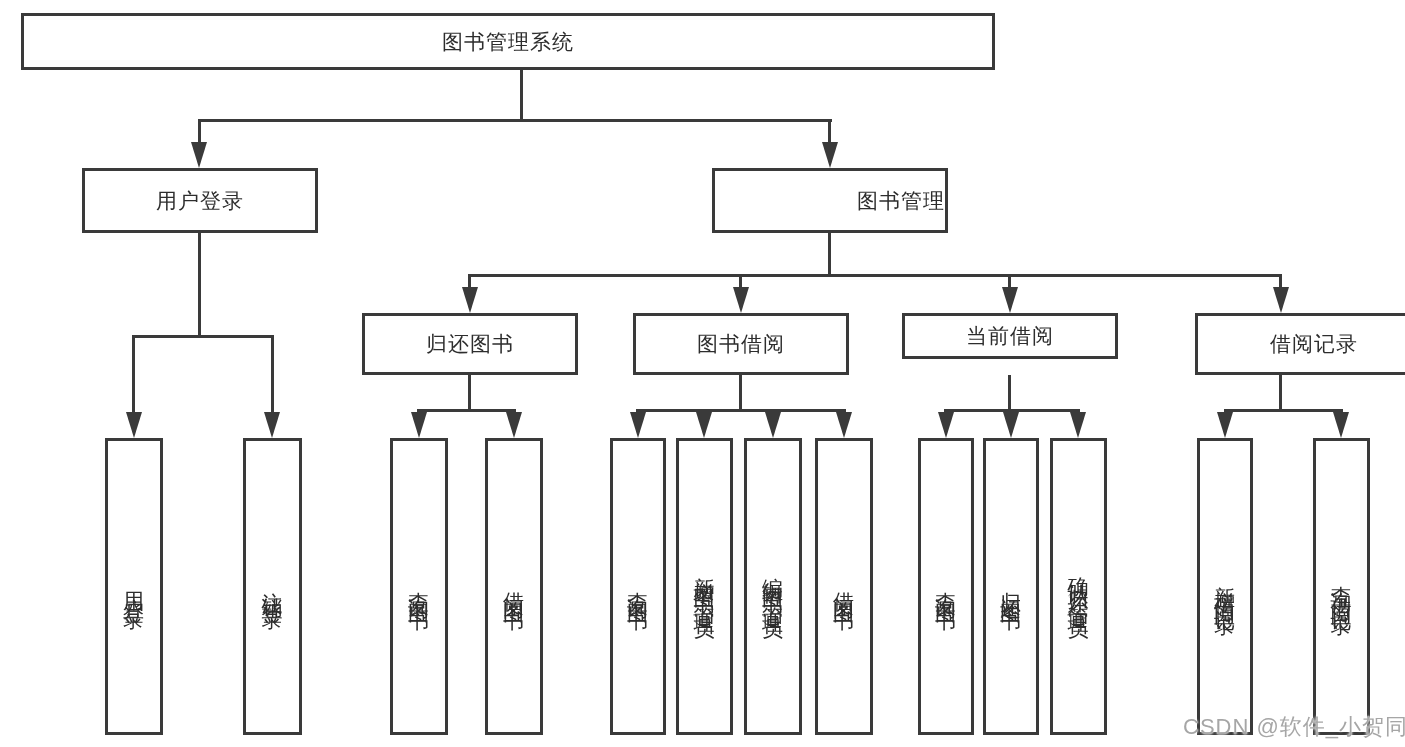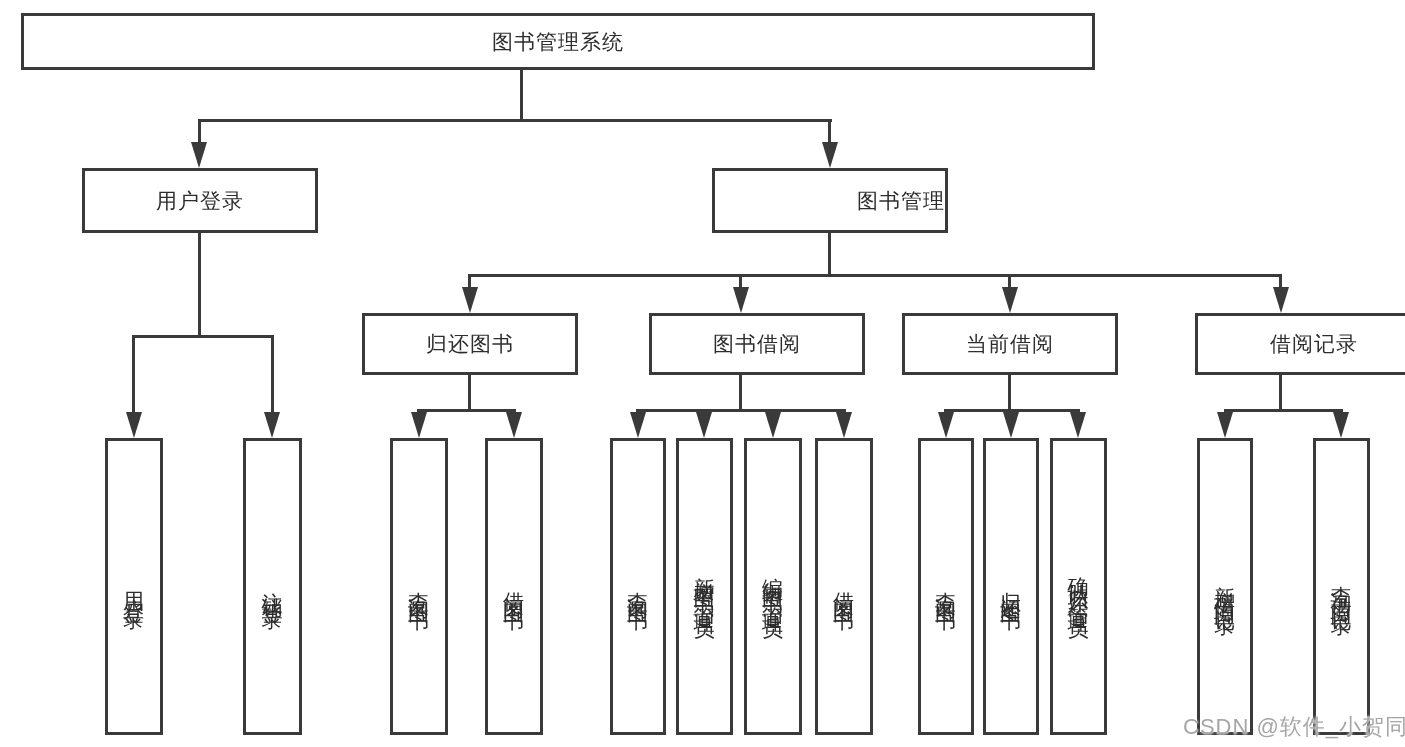--- a/index.html
+++ b/index.html
@@ -33,21 +33,21 @@
   .watermark{
     position:absolute;left:1183px;top:712px;font-size:22px;letter-spacing:1px;
     color:var(--wm);text-shadow:0 0 3px #fff,0 0 2px #fff;z-index:5;white-space:nowrap;
   }
 </style>
 </head>
 <body>
 
 <div id="stage">
 
-  <div class="box" style="left:21px;top:13px;width:1074px;height:57px;">
+  <div class="box" style="left:21px;top:13px;width:974px;height:57px;">
     <span>图书管理系统</span>
   </div>
 
   <div class="vline" style="left:520px;top:70px;width:3px;height:50px;"></div>
   <div class="hline" style="left:198px;top:119px;width:634px;height:3px;"></div>
   <div class="vline" style="left:198px;top:119px;width:3px;height:32px;"></div>
   <div class="vline" style="left:828px;top:119px;width:3px;height:32px;"></div>
   <div class="arrow" style="left:191px;top:142px;"></div>
   <div class="arrow" style="left:822px;top:142px;"></div>
 
@@ -72,24 +72,24 @@
   <div class="vline" style="left:1008px;top:274px;width:3px;height:18px;"></div>
   <div class="vline" style="left:1279px;top:274px;width:3px;height:18px;"></div>
   <div class="arrow" style="left:462px;top:287px;"></div>
   <div class="arrow" style="left:733px;top:287px;"></div>
   <div class="arrow" style="left:1002px;top:287px;"></div>
   <div class="arrow" style="left:1273px;top:287px;"></div>
 
   <div class="box" style="left:362px;top:313px;width:216px;height:62px;">
     <span>归还图书</span>
   </div>
-  <div class="box" style="left:649px;top:313px;width:216px;height:62px;">
+  <div class="box" style="left:633px;top:313px;width:216px;height:62px;">
     <span>图书借阅</span>
   </div>
-  <div class="box" style="left:902px;top:313px;width:216px;height:62px;">
+  <div class="box" style="left:902px;top:313px;width:216px;height:46px;">
     <span>当前借阅</span>
   </div>
   <div class="box" style="left:1195px;top:313px;width:238px;height:62px;">
     <span>借阅记录</span>
   </div>
 
   <div class="vline" style="left:468px;top:375px;width:3px;height:37px;"></div>
   <div class="hline" style="left:417px;top:409px;width:99px;height:3px;"></div>
   <div class="arrow" style="left:411px;top:412px;"></div>
   <div class="arrow" style="left:506px;top:412px;"></div>

